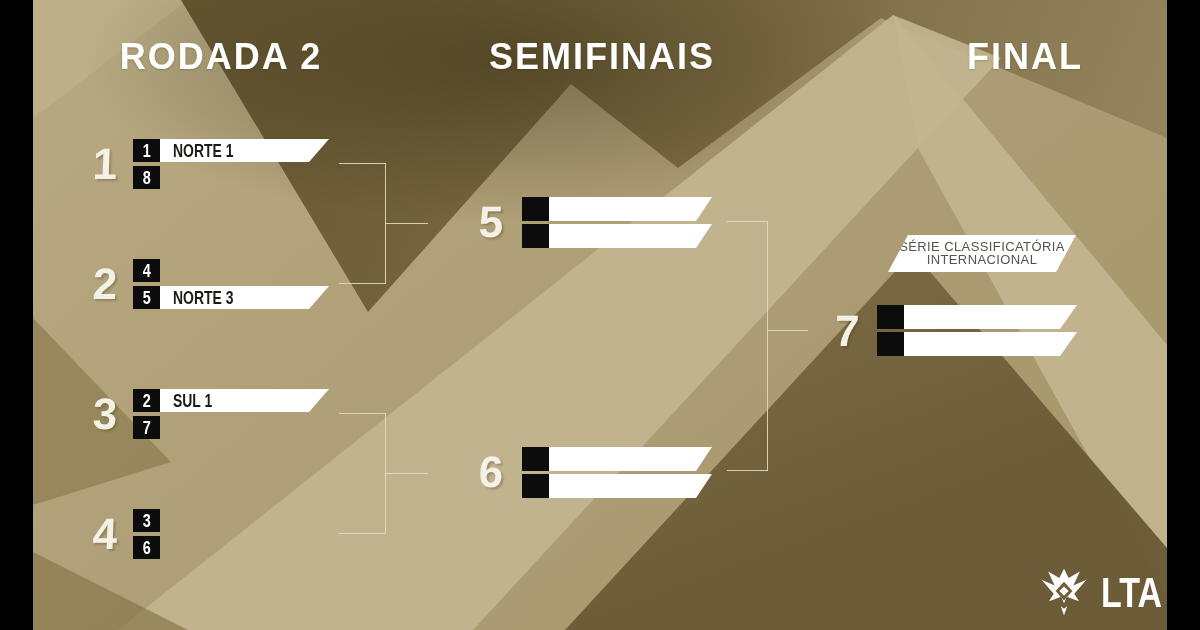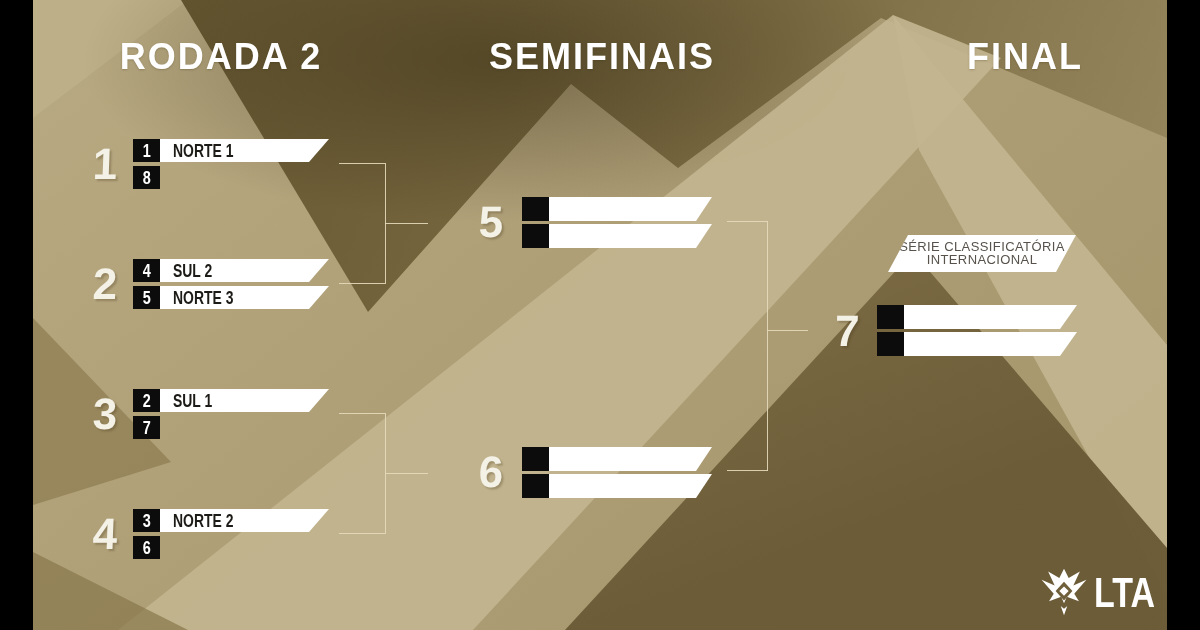--- a/index.html
+++ b/index.html
@@ -46,21 +46,21 @@
   .slot.fin{width:200px;height:24px;clip-path:polygon(0 0,100% 0,calc(100% - 17px) 100%,0 100%);}
   
   .cx-h{position:absolute;height:0;border-top:1.5px solid rgba(228,218,186,.9);}
   .cx-v{position:absolute;width:0;border-left:1.5px solid rgba(228,218,186,.9);}
   
   .final-plate{position:absolute;left:888px;top:235px;width:188px;height:37px;background:#fff;
     clip-path:polygon(20px 0,100% 0,calc(100% - 20px) 100%,0 100%);
     display:flex;flex-direction:column;align-items:center;justify-content:center;}
   .final-plate span{color:#57524b;font-size:13px;line-height:12.5px;letter-spacing:.4px;white-space:nowrap;}
   
-  .logo{position:absolute;left:1036px;top:566px;display:flex;align-items:center;gap:2px;}
+  .logo{position:absolute;left:1036px;top:566px;display:flex;align-items:center;gap:9px;}
   .logo svg{display:block;}
   .logo-text{display:inline-block;color:#fff;font-weight:bold;font-size:40px;line-height:1;
     transform:scale(.85,1.08);transform-origin:left center;letter-spacing:0;}
 </style>
 </head>
 <body>
 
 <div class="stage">
 
   <div class="content">
@@ -109,23 +109,20 @@
         </span>
     </div>
   </div>
 
   <div class="match" style="left:90px;top:259px;">
     <div class="match-num" style="left:15px;top:25px;">2</div>
     <div class="slot r1" style="left:43px;top:0;">
       <span class="seed">
           <span class="seed-num">4</span>
         </span>
-      <span class="team">
-          <span class="team-txt">SUL 2</span>
-        </span>
     </div>
     <div class="slot r1" style="left:43px;top:27px;">
       <span class="seed">
           <span class="seed-num">5</span>
         </span>
       <span class="team">
           <span class="team-txt">NORTE 3</span>
         </span>
     </div>
   </div>
@@ -145,23 +142,20 @@
           <span class="seed-num">7</span>
         </span>
     </div>
   </div>
 
   <div class="match" style="left:90px;top:509px;">
     <div class="match-num" style="left:15px;top:25px;">4</div>
     <div class="slot r1" style="left:43px;top:0;">
       <span class="seed">
           <span class="seed-num">3</span>
-        </span>
-      <span class="team">
-          <span class="team-txt">NORTE 2</span>
         </span>
     </div>
     <div class="slot r1" style="left:43px;top:27px;">
       <span class="seed">
           <span class="seed-num">6</span>
         </span>
     </div>
   </div>
 
   <div class="match" style="left:470px;top:197px;">

